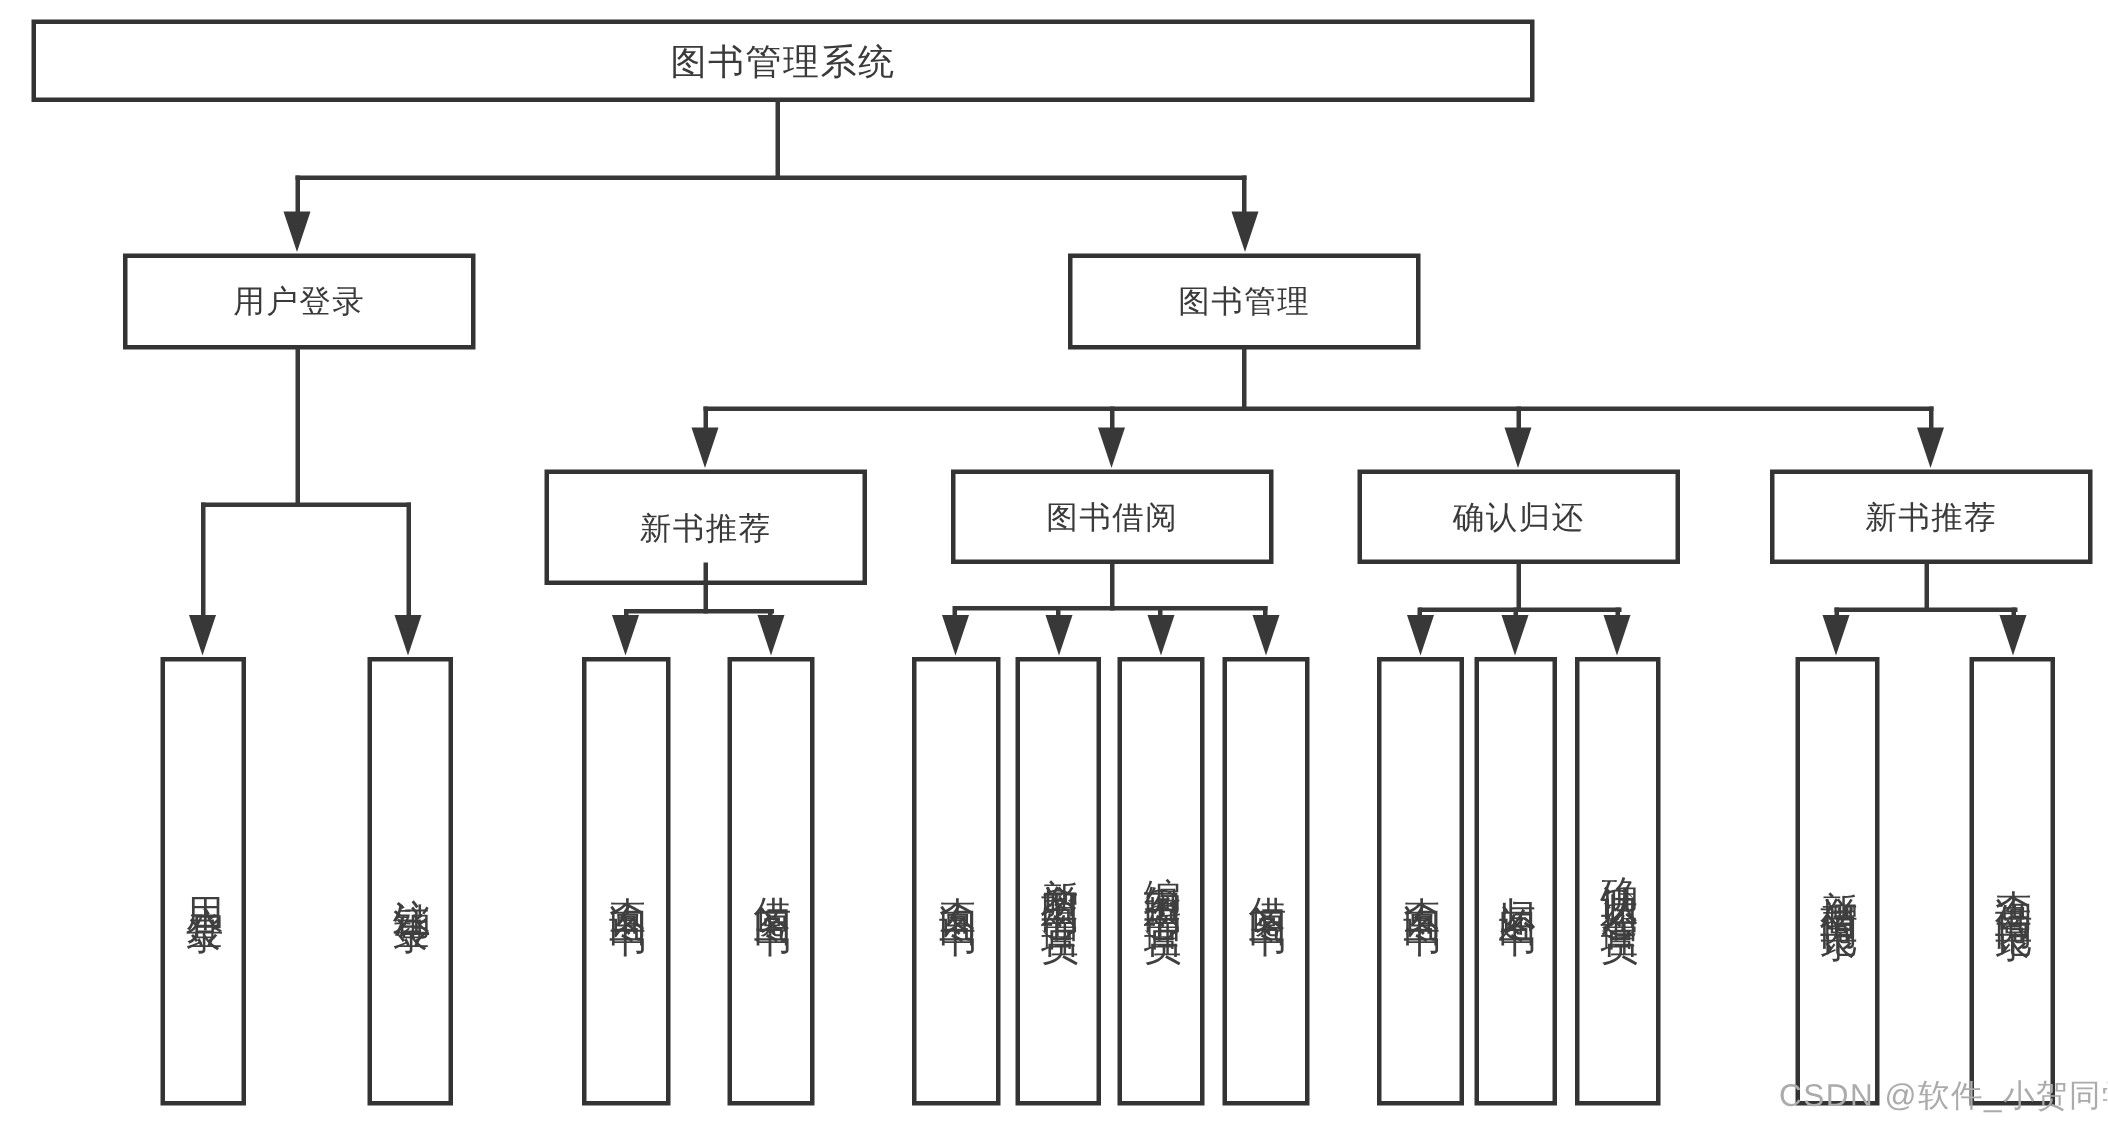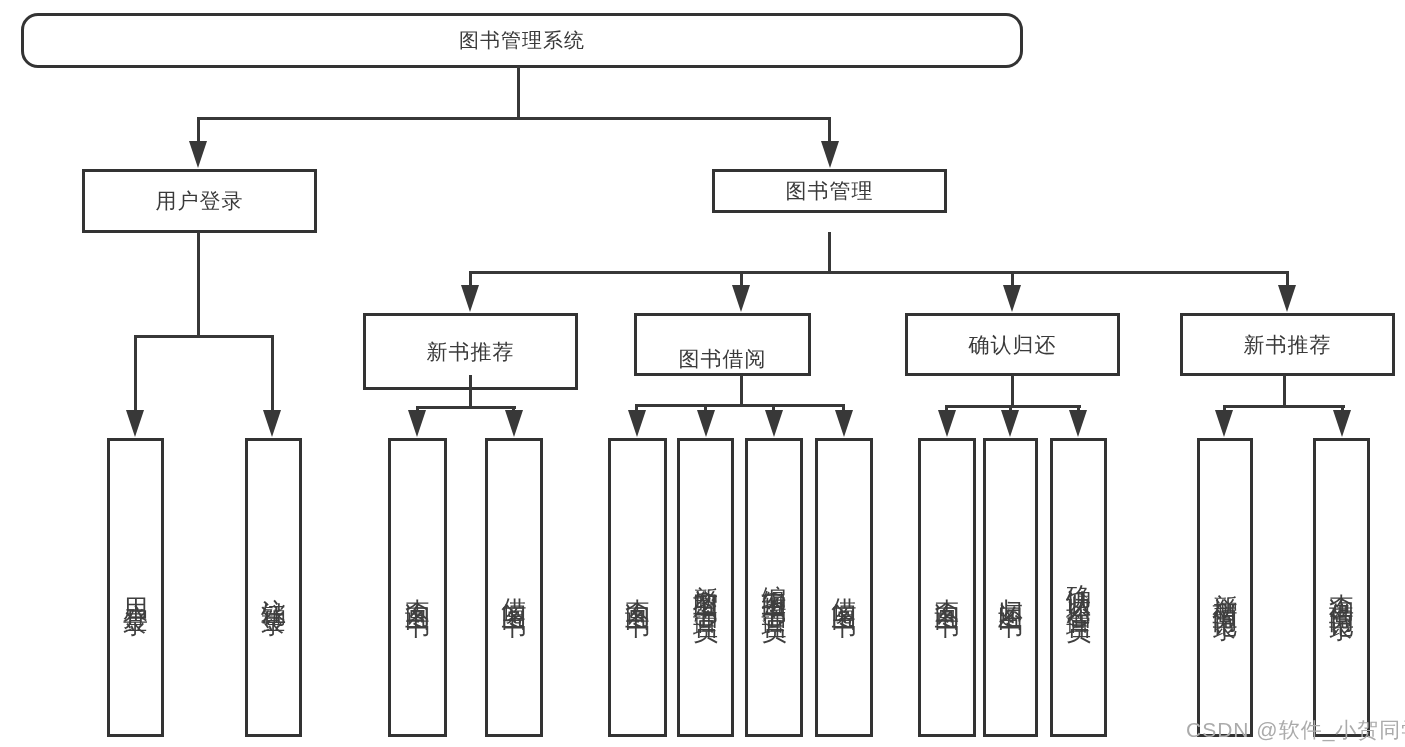--- a/index.html
+++ b/index.html
@@ -5,21 +5,21 @@
   html,body{margin:0;padding:0;background:#ffffff;}
   #canvas{
     position:relative;width:1405px;height:747px;background:#ffffff;overflow:hidden;
     font-family:"Liberation Sans",sans-serif;color:#3a3a3a;
   }
   .hbox{
     position:absolute;box-sizing:border-box;border:3px solid #333333;background:#ffffff;
     display:flex;align-items:center;justify-content:center;
     font-size:21px;letter-spacing:1px;color:#3a3a3a;
   }
-  .hbox.root{font-size:20px;border-radius:17px;}
+  .hbox.root{font-size:24px;}
   .vbox{
     position:absolute;box-sizing:border-box;border:3px solid #333333;background:#ffffff;
     display:flex;align-items:center;justify-content:center;
   }
   .vbox .vtext{
     writing-mode:vertical-lr;text-orientation:mixed;
     font-size:25px;letter-spacing:5px;line-height:1;color:#3f3f3f;white-space:nowrap;
   }
   .c-v{position:absolute;width:3px;background:#383838;}
   .c-h{position:absolute;height:3px;background:#383838;}
@@ -38,28 +38,28 @@
 
 <div id="canvas">
 
   <div class="hbox root" style="left:21px;top:13px;width:1002px;height:55px;">
     <span>图书管理系统</span>
   </div>
 
   <div class="hbox" style="left:82px;top:169px;width:235px;height:64px;">
     <span>用户登录</span>
   </div>
-  <div class="hbox" style="left:712px;top:169px;width:235px;height:44px;">
+  <div class="hbox" style="left:712px;top:169px;width:235px;height:64px;">
     <span>图书管理</span>
   </div>
 
   <div class="hbox" style="left:363px;top:313px;width:215px;height:77px;">
     <span>新书推荐</span>
   </div>
-  <div class="hbox" style="left:634px;top:313px;width:177px;height:63px;align-items:flex-end;">
+  <div class="hbox" style="left:634px;top:313px;width:215px;height:63px;">
     <span>图书借阅</span>
   </div>
   <div class="hbox" style="left:905px;top:313px;width:215px;height:63px;">
     <span>确认归还</span>
   </div>
   <div class="hbox" style="left:1180px;top:313px;width:215px;height:63px;">
     <span>新书推荐</span>
   </div>
 
   <div class="vbox" style="left:107px;top:438px;width:57px;height:299px;">

